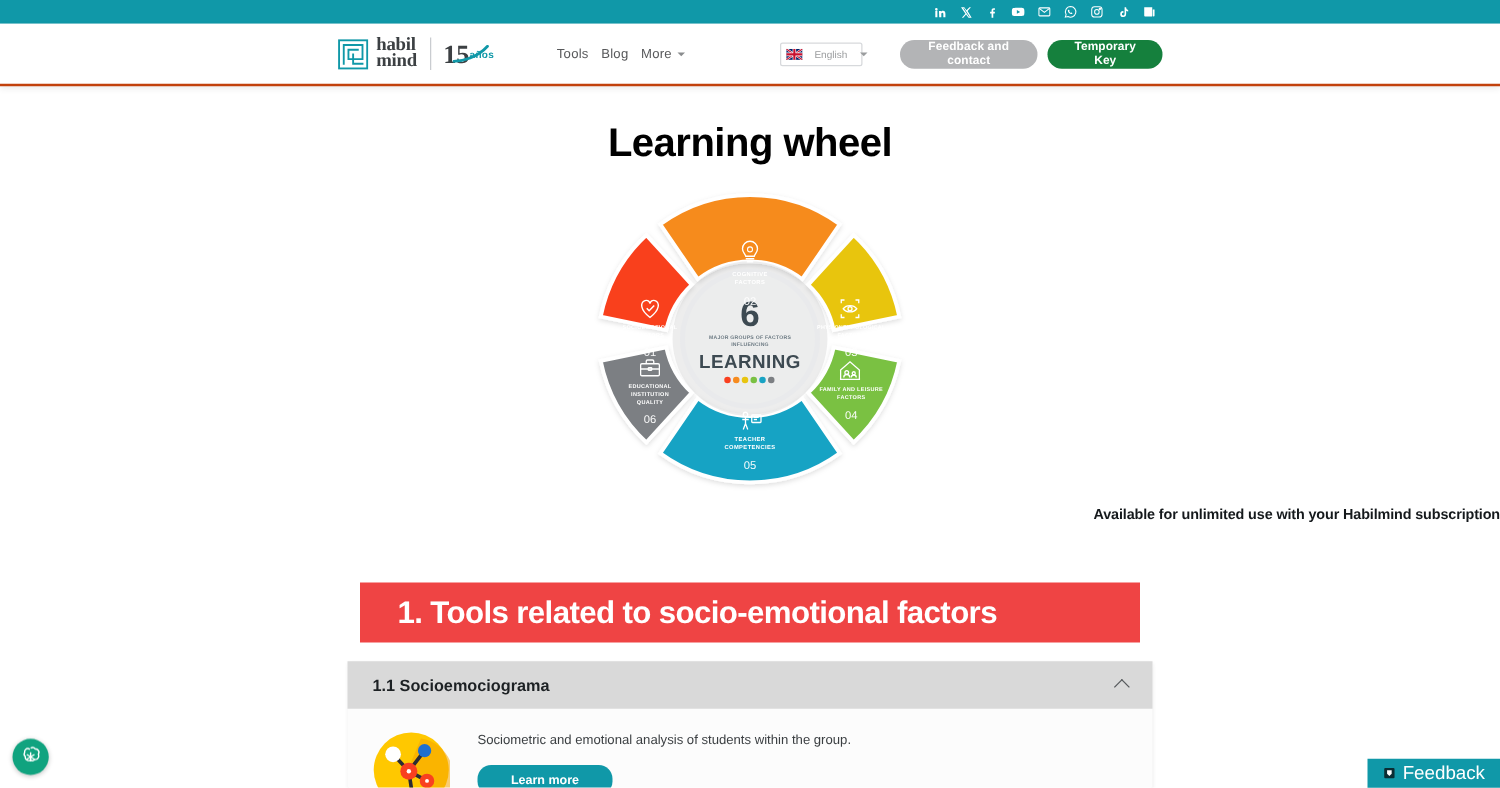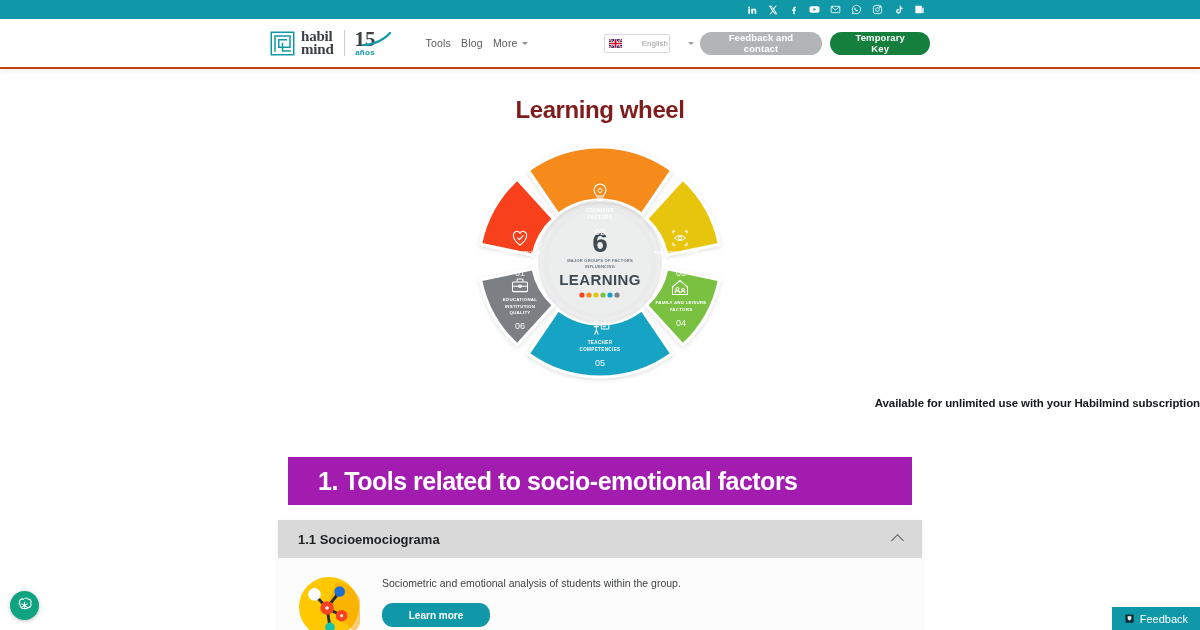--- a/index.html
+++ b/index.html
@@ -55,21 +55,21 @@
     font-weight: 700;
     font-size: 15px;
     line-height: 13px;
     color: #3c4043;
     letter-spacing: -0.2px;
   }
   .logo-div { width: 1px; height: 26px; background: #c9ccd0; margin: 0 4px; }
   .logo-15 {
     position: relative;
     display: flex;
-    flex-direction: column;
+    flex-direction: row;
     align-items: center;
   }
   .logo-15-num {
     font-family: "Liberation Serif", serif;
     font-weight: 700;
     font-size: 21px;
     line-height: 18px;
     color: #3c4043;
   }
   .logo-15-anos {
@@ -106,21 +106,21 @@
 
   
   .lang-select {
     margin-left: 76px;
     width: 66px; height: 19px;
     border: 1px solid #d7d9dc;
     border-radius: 2px;
     display: flex;
     align-items: center;
     padding: 0 4px;
-    gap: 20px;
+    gap: 10px;
     cursor: pointer;
     background: #fff;
   }
   .flag-uk { width: 13px; height: 9px; flex: none; }
   .lang-label { font-size: 8px; color: #9a9c9e; flex: 1; }
   .lang-chev {
     width: 0; height: 0;
     border-left: 3px solid transparent;
     border-right: 3px solid transparent;
     border-top: 3.5px solid #9a9c9e;
@@ -157,23 +157,23 @@
   }
 
   
   .page {
     width: 1200px;
     background: #ffffff;
     padding-top: 27px;
   }
   .wheel-title {
     text-align: center;
-    font-size: 24px;
-    font-weight: 700;
-    color: #7f1d1d;
+    font-size: 32px;
+    font-weight: 700;
+    color: #000000;
     letter-spacing: -0.4px;
   }
 
   .wheel-wrap {
     width: 260px;
     height: 245px;
     margin: 16px auto 0;
     position: relative;
   }
   .wheel-wrap svg { display: block; }
@@ -185,21 +185,21 @@
     color: #15191c;
     margin-top: 12px;
     letter-spacing: -0.1px;
   }
 
   
   .section-banner {
     width: 624px;
     margin: 48px auto 0;
     height: 48px;
-    background: #a21caf;
+    background: #ef4444;
     display: flex;
     align-items: center;
     padding-left: 30px;
   }
   .section-banner-text {
     color: #ffffff;
     font-size: 25px;
     font-weight: 700;
     letter-spacing: -0.5px;
   }
@@ -266,21 +266,21 @@
     position: fixed;
     right: 0; bottom: 0;
     height: 23px;
     background: #1098a8;
     display: flex; align-items: center;
     gap: 5px;
     padding: 0 12px;
     cursor: pointer;
     z-index: 90;
   }
-  .feedback-label { color: #ffffff; font-size: 11px; }
+  .feedback-label { color: #ffffff; font-size: 15px; }
 </style>
 </head>
 <body>
 
 <div class="social-bar">
   <span class="sicon">
     <svg width="10" height="10" viewBox="0 0 24 24" fill="currentColor">
         <path d="M4.98 3.5a2.5 2.5 0 11-.02 5 2.5 2.5 0 01.02-5zM3 9h4v12H3zM10 9h3.8v1.7h.05c.53-1 1.83-2.05 3.77-2.05 4.03 0 4.78 2.65 4.78 6.1V21h-4v-5.4c0-1.3-.02-2.97-1.8-2.97-1.8 0-2.08 1.4-2.08 2.87V21h-4z"></path>
       </svg>
   </span>

